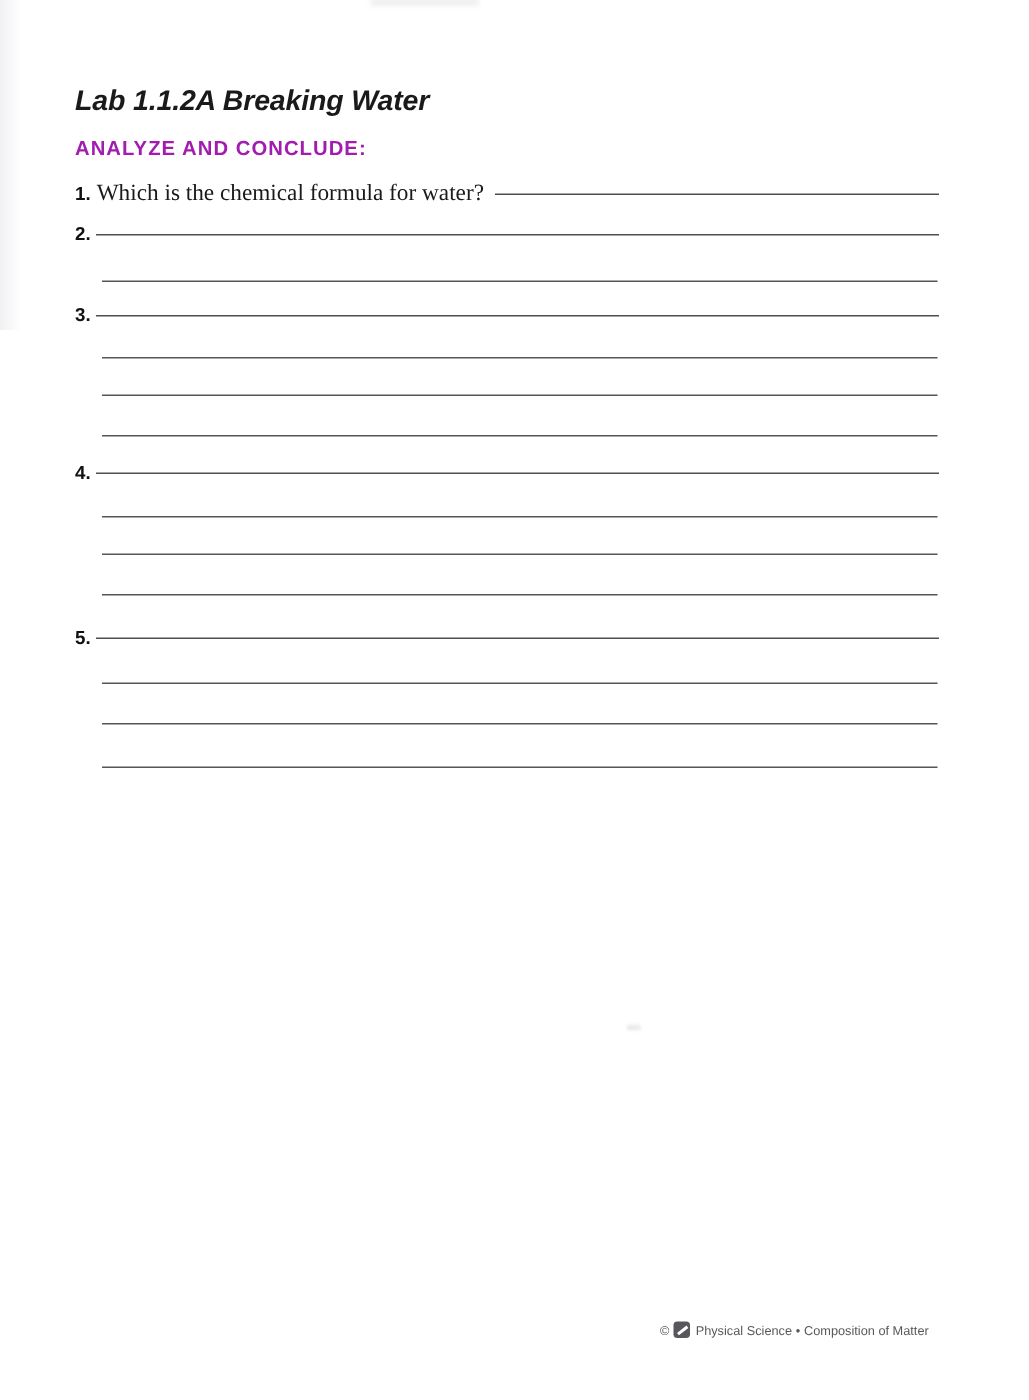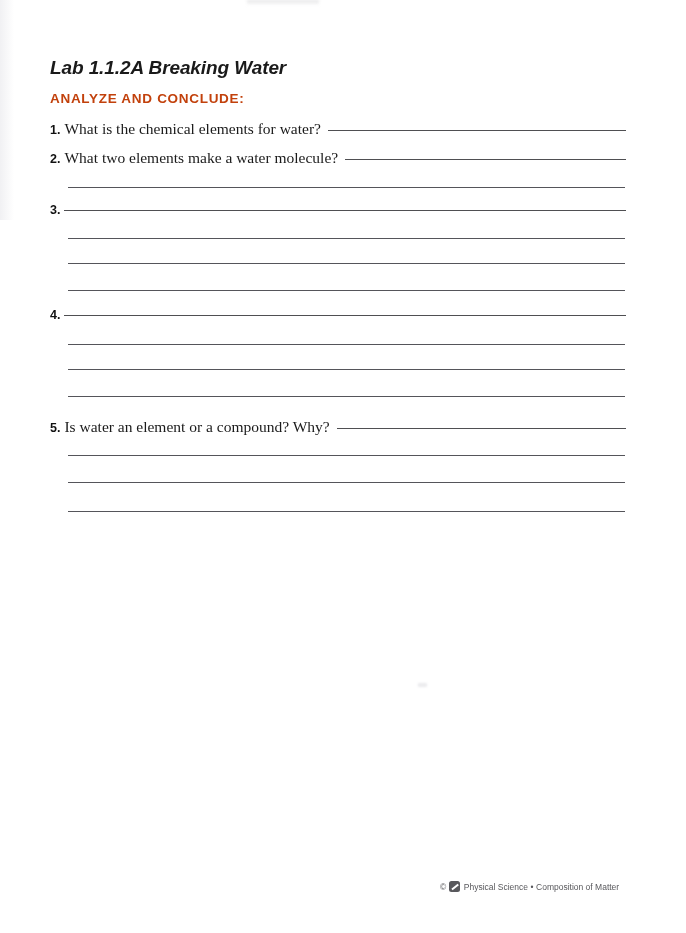--- a/index.html
+++ b/index.html
@@ -64,21 +64,21 @@
   }
 
   .section-heading {
     position: absolute;
     left: 50px;
     top: 91px;
     font-family: "Liberation Sans", "DejaVu Sans", sans-serif;
     font-weight: bold;
     font-size: 13.5px;
     letter-spacing: 0.7px;
-    color: #c2410c;
+    color: #a21caf;
     white-space: nowrap;
   }
 
   
   .question-row {
     position: absolute;
     left: 50px;
     width: 576px;
     height: 20px;
     display: flex;
@@ -171,39 +171,37 @@
   <div class="scan-edge-left"></div>
   <div class="scan-speck"></div>
 
   <div class="lab-title">Lab 1.1.2A Breaking Water</div>
 
   <div class="section-heading">ANALYZE AND CONCLUDE:</div>
 
   <div id="questions-container">
       <div class="question-row" style="top: 120px;">
         <span class="q-num">1.</span>
-        <span class="q-text">What is the chemical elements for water?</span>
+        <span class="q-text">Which is the chemical formula for water?</span>
         <span class="q-rule"></span>
       </div>
       <div class="question-row" style="top: 149px;">
         <span class="q-num">2.</span>
-        <span class="q-text">What two elements make a water molecule?</span>
         <span class="q-rule"></span>
       </div>
       <div class="question-row" style="top: 203px;">
         <span class="q-num">3.</span>
         <span class="q-rule"></span>
       </div>
       <div class="question-row" style="top: 308px;">
         <span class="q-num">4.</span>
         <span class="q-rule"></span>
       </div>
       <div class="question-row" style="top: 418px;">
         <span class="q-num">5.</span>
-        <span class="q-text">Is water an element or a compound? Why?</span>
         <span class="q-rule"></span>
       </div>
     </div>
   <div id="rules-container">
       <div class="answer-rule" style="top: 187px; border-bottom-color: rgb(85, 85, 90);"></div>
       <div class="answer-rule" style="top: 238px; border-bottom-color: rgb(85, 85, 90);"></div>
       <div class="answer-rule" style="top: 263px; border-bottom-color: rgb(85, 85, 90);"></div>
       <div class="answer-rule" style="top: 290px; border-bottom-color: rgb(85, 85, 90);"></div>
       <div class="answer-rule" style="top: 344px; border-bottom-color: rgb(85, 85, 90);"></div>
       <div class="answer-rule" style="top: 369px; border-bottom-color: rgb(85, 85, 90);"></div>

